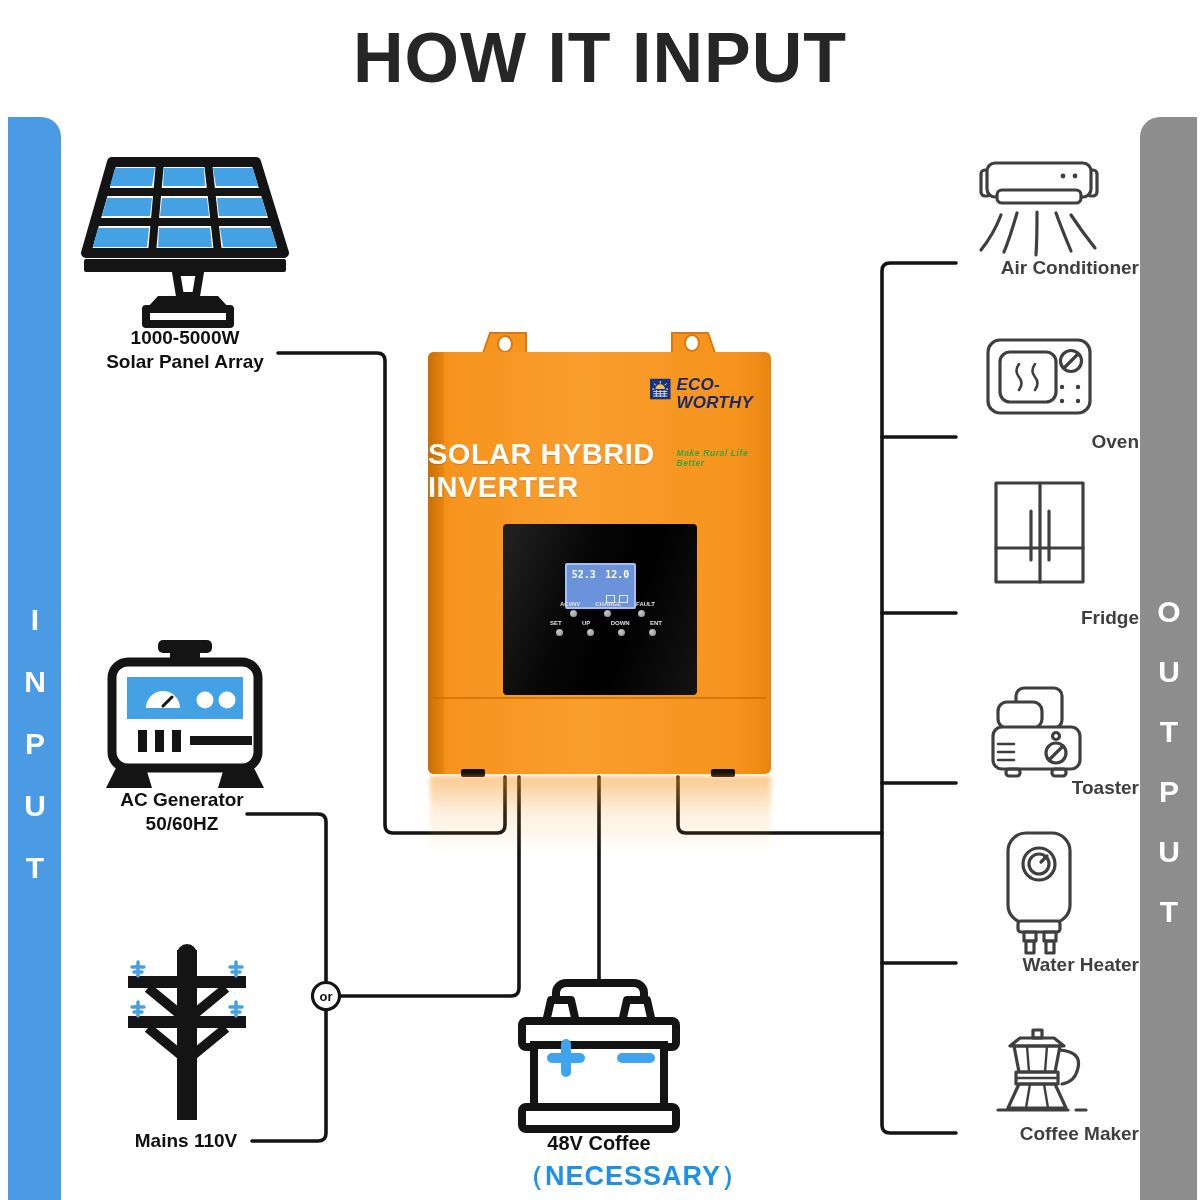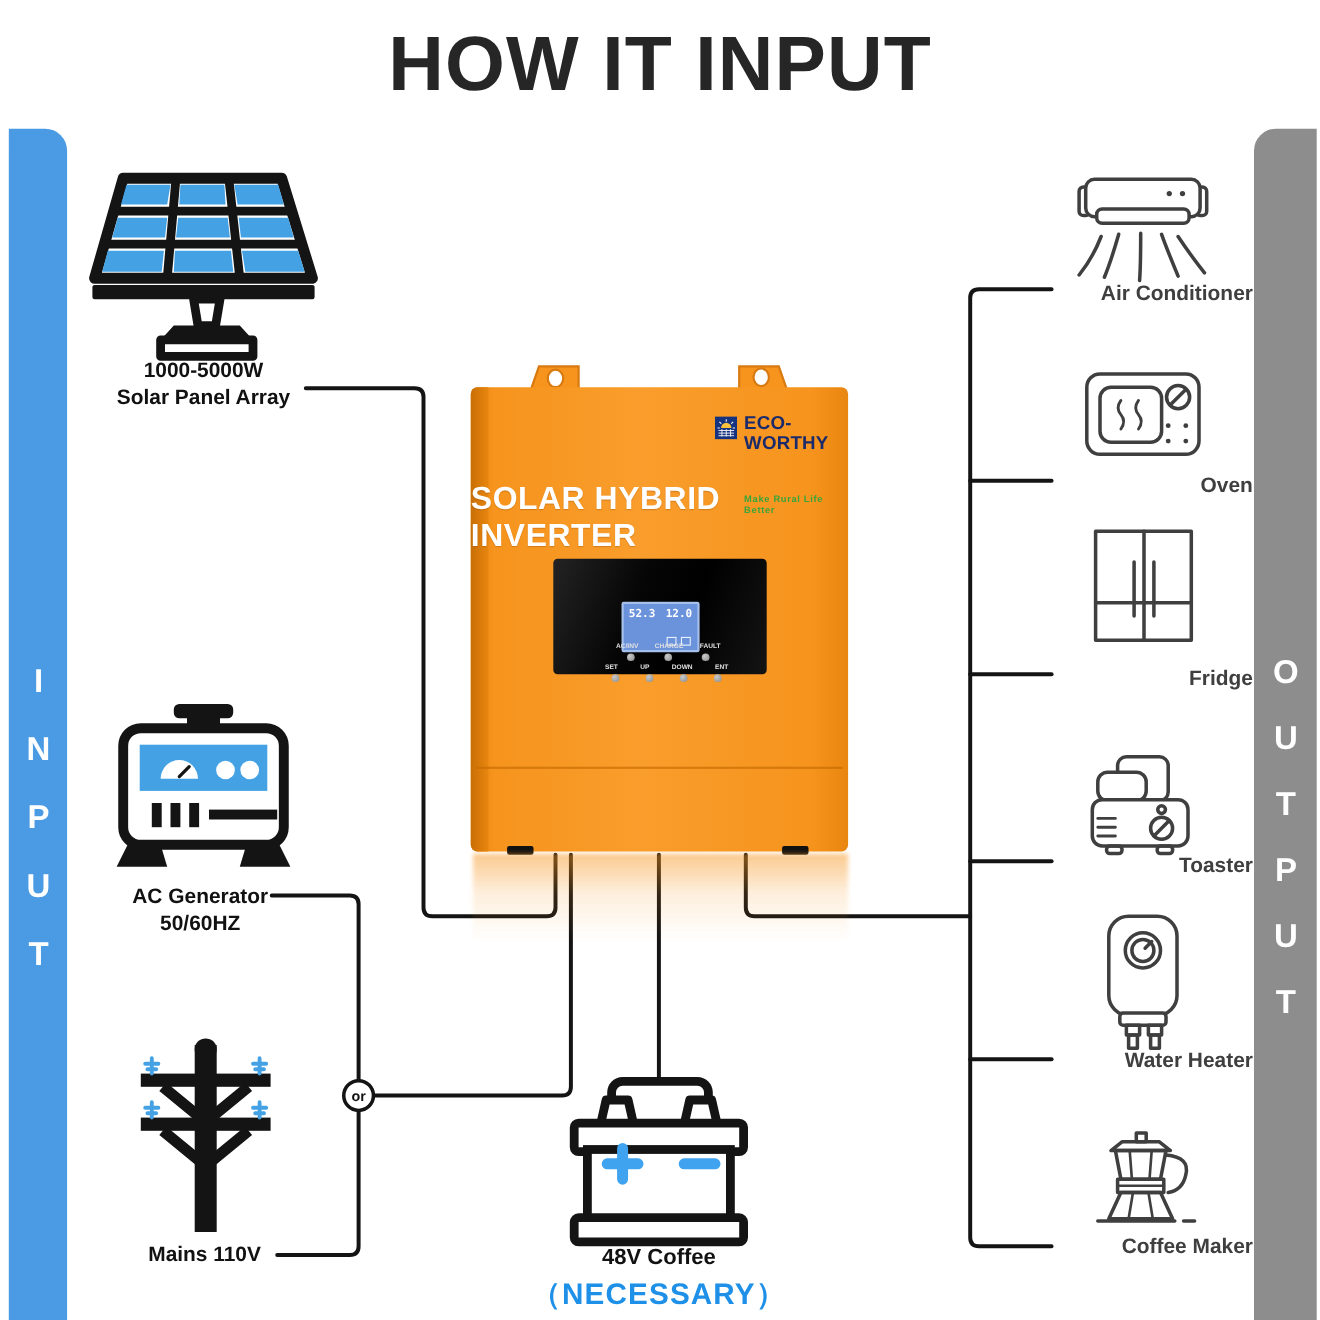--- a/index.html
+++ b/index.html
@@ -24,24 +24,24 @@
   .lbl{font-weight:700;color:#111;font-size:19px;text-align:center;line-height:24px;}
   .out-lbl{font-weight:700;color:#3f3f3f;font-size:19px;text-align:right;}
   
   .inv-body{left:428px;top:352px;width:343px;height:422px;border-radius:6px;
     background:linear-gradient(90deg,#df7f07 0%,#f6941d 6%,#f99d2c 45%,#f6941d 90%,#e8860f 100%);}
   .inv-fold{left:0;top:0;width:16px;height:100%;border-radius:6px 0 0 6px;
     background:linear-gradient(90deg,#c96f05,#e8860f);}
   .inv-seam{left:5px;top:345px;width:333px;height:2px;background:#c56a00;opacity:.65;}
   .inv-name{left:0;top:86px;width:100%;text-align:left;color:#fff;font-size:29px;
     font-weight:700;letter-spacing:.5px;text-shadow:0 1px 1px rgba(140,70,0,.35);}
-  .logo{left:222px;top:24px;display:flex;align-items:flex-start;gap:6px;}
+  .logo{left:222px;top:24px;display:flex;align-items:flex-start;gap:6px;font-style:italic;}
   .logo-text .brand{font-size:17px;font-weight:800;color:#1a2a6b;letter-spacing:.2px;line-height:18px;}
   .logo-text .tag{font-size:8.5px;font-weight:700;color:#3aa53a;letter-spacing:.6px;margin-top:36px;}
-  .panel{left:75px;top:156px;width:194px;height:105px;border-radius:4px;
+  .panel{left:75px;top:172px;width:194px;height:171px;border-radius:4px;
     background:linear-gradient(110deg,#232323 0%,#060606 38%,#000 62%,#141414 100%);}
   .lcd{left:62px;top:39px;width:67px;height:38px;background:#6b93dc;border:2px solid #a6c0ec;
     border-radius:2px;display:flex;align-items:flex-start;justify-content:space-around;
     font-family:"DejaVu Sans Mono",monospace;color:#fff;font-size:10px;font-weight:700;padding-top:4px;}
   .lcd-icons{position:absolute;right:6px;bottom:4px;display:flex;gap:4px;}
   .lcd-icons i{display:block;width:7px;height:6px;border:1px solid #e8efff;}
   .ind-row{left:57px;top:77px;width:95px;display:flex;justify-content:space-between;
     color:#e0e0e0;font-size:6px;font-weight:700;}
   .dot-row3{left:57px;top:86px;width:95px;display:flex;justify-content:space-between;padding:0 10px;box-sizing:border-box;}
   .btn-row{left:47px;top:96px;width:112px;display:flex;justify-content:space-between;
@@ -305,28 +305,28 @@
     <div class="abs inv-seam"></div>
   </div>
   <div class="abs inv-foot" style="left:461px;"></div>
   <div class="abs inv-foot" style="left:711px;"></div>
   <div class="abs inv-reflect"></div>
 
   <div class="abs lbl" style="left:85px;top:326px;width:200px;">
     <div>1000-5000W</div>
     <div>Solar Panel Array</div>
   </div>
-  <div class="abs lbl" style="left:82px;top:788px;width:200px;margin-top:16px;">
+  <div class="abs lbl" style="left:82px;top:788px;width:200px;">
     <div>AC Generator</div>
     <div>50/60HZ</div>
   </div>
   <div class="abs lbl" style="left:86px;top:1129px;width:200px;">Mains 110V</div>
 
   <div class="abs lbl" style="left:499px;top:1131px;width:200px;font-size:20px;">48V Coffee</div>
-  <div class="abs necessary" style="left:449px;top:1158px;width:300px;">（NECESSARY）</div>
+  <div class="abs necessary" style="left:449px;top:1158px;width:300px;text-align:right;">（NECESSARY）</div>
 
   <div class="abs out-lbl" style="left:939px;top:257px;width:200px;">Air Conditioner</div>
   <div class="abs out-lbl" style="left:939px;top:431px;width:200px;">Oven</div>
   <div class="abs out-lbl" style="left:939px;top:607px;width:200px;">Fridge</div>
   <div class="abs out-lbl" style="left:939px;top:777px;width:200px;">Toaster</div>
   <div class="abs out-lbl" style="left:939px;top:954px;width:200px;">Water Heater</div>
   <div class="abs out-lbl" style="left:939px;top:1123px;width:200px;">Coffee Maker</div>
 
 </div>
 

